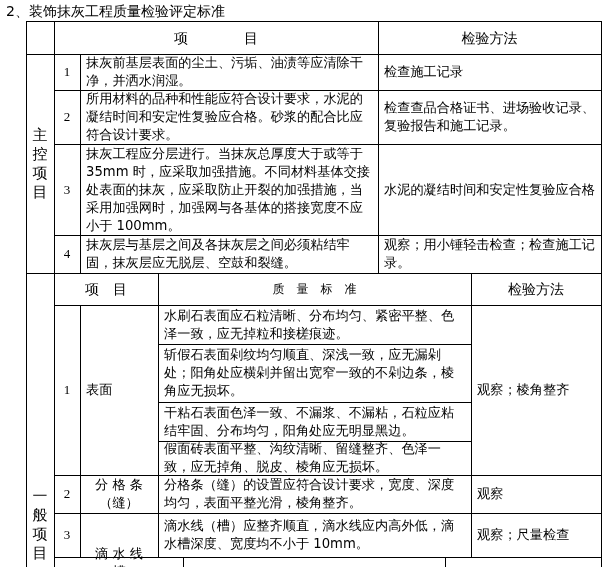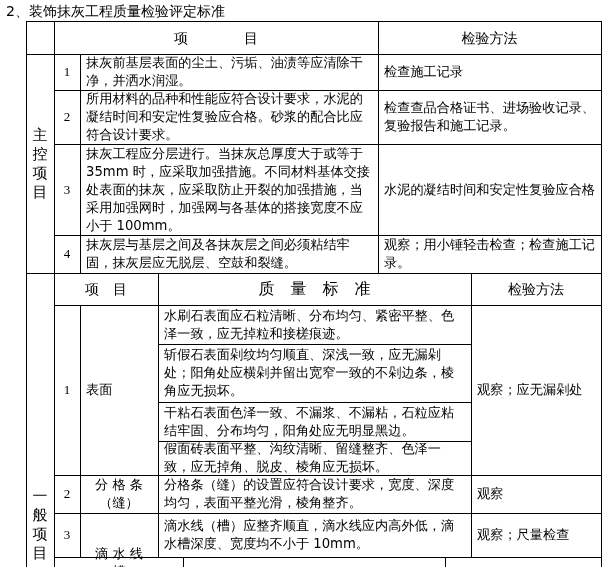--- a/index.html
+++ b/index.html
@@ -79,30 +79,30 @@
   <div class="cell vert" style="left:26px;top:273px;width:28px;height:294px;align-items:flex-end;padding-bottom:4px;">
     <div>
       <span>一</span>
       <span>般</span>
       <span>项</span>
       <span>目</span>
     </div>
   </div>
 
   <div class="cell center" style="left:54px;top:273px;width:104px;height:32px;font-size:14px;">项　目</div>
-  <div class="cell center" style="left:158px;top:273px;width:313px;height:32px;font-size:16px;">质　量　标　准</div>
+  <div class="cell center" style="left:158px;top:273px;width:313px;height:32px;font-size:12px;">质　量　标　准</div>
   <div class="cell center" style="left:471px;top:273px;width:130px;height:32px;font-size:14px;">检验方法</div>
 
   <div class="cell num" style="left:54px;top:305px;width:26px;height:170px;">1</div>
   <div class="cell" style="left:80px;top:305px;width:78px;height:170px;">表面</div>
   <div class="cell" style="left:158px;top:305px;width:313px;height:39px;">水刷石表面应石粒清晰、分布均匀、紧密平整、色泽一致，应无掉粒和接槎痕迹。</div>
   <div class="cell" style="left:158px;top:344px;width:313px;height:58px;">斩假石表面剁纹均匀顺直、深浅一致，应无漏剁处；阳角处应横剁并留出宽窄一致的不剁边条，棱角应无损坏。</div>
   <div class="cell" style="left:158px;top:402px;width:313px;height:39px;">干粘石表面色泽一致、不漏浆、不漏粘，石粒应粘结牢固、分布均匀，阳角处应无明显黑边。</div>
   <div class="cell" style="left:158px;top:441px;width:313px;height:34px;">假面砖表面平整、沟纹清晰、留缝整齐、色泽一致，应无掉角、脱皮、棱角应无损坏。</div>
-  <div class="cell" style="left:471px;top:305px;width:130px;height:170px;">观察；应无漏剁处</div>
+  <div class="cell" style="left:471px;top:305px;width:130px;height:170px;">观察；棱角整齐</div>
 
   <div class="cell num" style="left:54px;top:475px;width:26px;height:38px;">2</div>
   <div class="cell center" style="left:80px;top:475px;width:78px;height:38px;padding:0 12px;">分 格 条（缝）</div>
   <div class="cell" style="left:158px;top:475px;width:313px;height:38px;">分格条（缝）的设置应符合设计要求，宽度、深度均匀，表面平整光滑，棱角整齐。</div>
   <div class="cell" style="left:471px;top:475px;width:130px;height:38px;">观察</div>
 
   <div class="cell num" style="left:54px;top:513px;width:26px;height:44px;">3</div>
   <div class="cell center" style="left:80px;top:513px;width:78px;height:44px;padding:0 4px;margin-top:28px;">滴 水 线（槽）</div>
   <div class="cell" style="left:158px;top:513px;width:313px;height:44px;">滴水线（槽）应整齐顺直，滴水线应内高外低，滴水槽深度、宽度均不小于 10mm。</div>
   <div class="cell" style="left:471px;top:513px;width:130px;height:44px;">观察；尺量检查</div>

